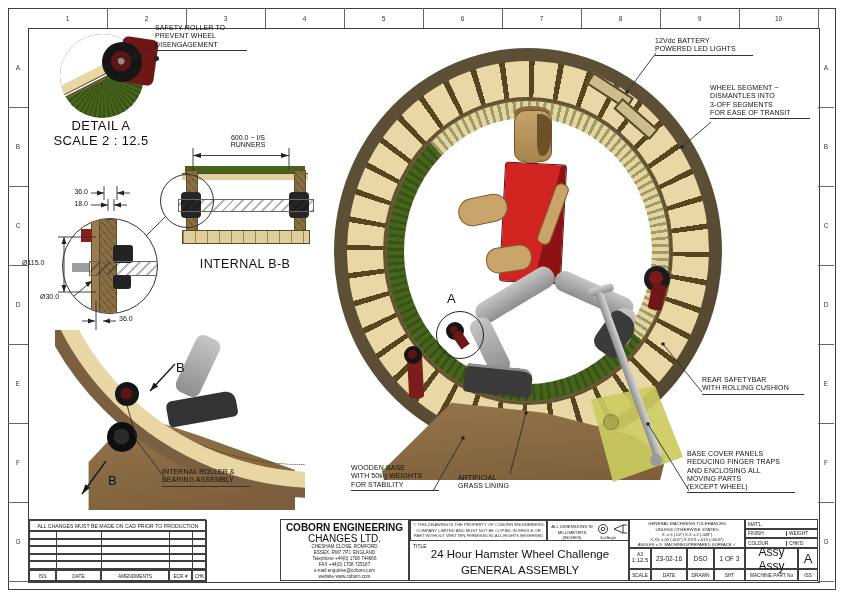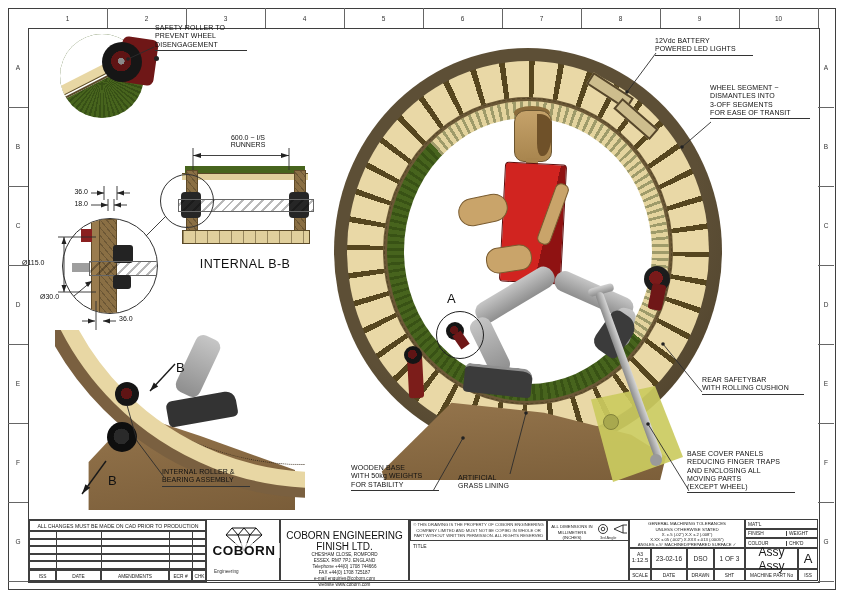--- a/index.html
+++ b/index.html
@@ -126,20 +126,21 @@
   <div class="abs" style="left:58px;top:26px;width:112px;height:96px;">
     <div class="circ" style="left:2px;top:8px;width:84px;height:84px;overflow:hidden;background:#47641d;">
       <div class="abs" style="left:0;top:0;width:84px;height:84px;background:repeating-conic-gradient(rgba(20,35,5,.3) 0 3deg,transparent 3deg 7deg);"></div>
       <div class="abs" style="left:-25px;top:-34px;width:140px;height:72px;transform:rotate(-27deg);background:#fff;border-bottom:2px solid #5a4a28;"></div>
       <div class="abs" style="left:-25px;top:30px;width:140px;height:9px;transform:rotate(-27deg);background:#e8d7a4;border-bottom:1px solid #5a4a28;"></div>
     </div>
     <div class="abs" style="left:62px;top:12px;width:36px;height:46px;background:#6f1717;border-radius:6px;transform:rotate(8deg);"></div>
     <div class="circ" style="left:44px;top:16px;width:40px;height:40px;background:radial-gradient(circle at 48% 48%,#8a8a8a 0 11%,#5f1414 12% 34%,#161616 35% 78%,#2e2e2e 79%);"></div>
     <div class="circ" style="left:96px;top:30px;width:5px;height:5px;background:#222;"></div>
   </div>
+  <div class="viewlabel" style="left:36px;top:118px;width:130px;"><span>DETAIL A</span><br><span>SCALE 2 : 12.5</span></div>
 
   <div class="abs">
     <div class="abs" style="left:185px;top:166px;width:120px;height:7px;background:#47641d;"></div>
     <div class="abs" style="left:182px;top:173px;width:126px;height:6px;background:#e0cf9c;border-top:1px solid #5a4a28;"></div>
     <div class="abs wood hatch" style="left:186px;top:170px;width:10px;height:72px;border:1px solid #5f4a28;"></div>
     <div class="abs wood hatch" style="left:294px;top:170px;width:10px;height:72px;border:1px solid #5f4a28;"></div>
     <div class="abs" style="left:181px;top:192px;width:20px;height:26px;background:#262626;border-radius:4px;"></div>
     <div class="abs" style="left:289px;top:192px;width:20px;height:26px;background:#262626;border-radius:4px;"></div>
     <div class="abs steel shatch" style="left:178px;top:199px;width:134px;height:11px;border:1px solid #666;"></div>
     <div class="abs" style="left:182px;top:230px;width:126px;height:12px;background:#e0cf9c;border:1px solid #5a4a28;background-image:repeating-linear-gradient(90deg,rgba(90,74,40,.55) 0 1px,transparent 1px 12px);"></div>
@@ -323,34 +324,24 @@
       <div class="abs" style="left:72px;top:11px;width:1px;height:51px;background:#3f3f3f;"></div>
       <div class="abs" style="left:140px;top:11px;width:1px;height:51px;background:#3f3f3f;"></div>
       <div class="abs" style="left:163px;top:11px;width:1px;height:51px;background:#3f3f3f;"></div>
       <div class="tb cellc lbl" style="left:0;top:49px;width:27px;height:13px;border-top:2px solid #3f3f3f;">ISS</div>
       <div class="tb cellc lbl" style="left:27px;top:49px;width:45px;height:13px;border-top:2px solid #3f3f3f;">DATE</div>
       <div class="tb cellc lbl" style="left:72px;top:49px;width:68px;height:13px;border-top:2px solid #3f3f3f;">AMENDMENTS</div>
       <div class="tb cellc lbl" style="left:140px;top:49px;width:23px;height:13px;border-top:2px solid #3f3f3f;">ECR #</div>
       <div class="tb cellc lbl" style="left:163px;top:49px;width:15px;height:13px;border-top:2px solid #3f3f3f;">CHK</div>
     </div>
 
-    <div class="tb" style="left:178px;top:0;width:74px;height:62px;">
-      <svg class="abs" style="left:17px;top:3px;" width="40" height="30" viewBox="0 0 40 30">
-        <g fill="none" stroke="#111" stroke-width="1">
-          <path d="M8 5 L32 5 L38 12 L20 28 L2 12 Z"></path>
-          <path d="M2 12 L38 12 M8 5 L14 12 M32 5 L26 12 M14 12 L20 5 L26 12 M14 12 L20 28 L26 12"></path>
-        </g>
-      </svg>
-      <div class="abs" style="left:0;top:23px;width:74px;text-align:center;font-size:13.5px;font-weight:bold;letter-spacing:.5px;color:#111;background:rgba(255,255,255,.7);">COBORN</div>
-      <div class="abs" style="left:7px;top:49px;font-size:4.6px;color:#333;">Engineering</div>
-    </div>
 
     <div class="tb" style="left:252px;top:0;width:129px;height:62px;text-align:center;">
-      <div style="font-size:10px;margin-top:10px;color:#111;">COBORN ENGINEERING</div>
-      <div style="font-size:10px;color:#111;">FINISH LTD.</div>
+      <div style="font-size:10px;margin-top:2px;color:#111;font-weight:bold;">COBORN ENGINEERING</div>
+      <div style="font-size:10px;color:#111;">CHANGES LTD.</div>
       <div class="tiny" style="white-space:pre-line;">CHESHAM CLOSE, ROMFORD
 ESSEX. RM7 7PJ. ENGLAND
 Telephone +44(0) 1708 744666
 FAX +44(0) 1708 725187
 e-mail enquiries@coborn.com
 website www.coborn.com</div>
     </div>
 
     <div class="tb" style="left:381px;top:0;width:220px;height:62px;">
       <div class="tb" style="left:0;top:0;width:137px;height:21px;padding:1px 2px;box-sizing:border-box;font-size:4.2px;line-height:1.35;color:#333;text-align:center;">© THIS DRAWING IS THE PROPERTY OF COBORN ENGINEERING COMPANY LIMITED AND MUST NOT BE COPIED IN WHOLE OR PART WITHOUT WRITTEN PERMISSION. ALL RIGHTS RESERVED</div>
@@ -360,20 +351,22 @@
         <svg class="abs" style="left:48px;top:2px;" width="32" height="12" viewBox="0 0 32 12">
           <g fill="none" stroke="#222" stroke-width="0.9">
             <circle cx="7" cy="6" r="4.5"></circle>
               <circle cx="7" cy="6" r="1.8"></circle>
             <path d="M18 6 L27 2 L27 10 Z M27 2 L31 2 M27 10 L31 10"></path>
           </g>
         </svg>
         <div class="abs" style="left:52px;top:14px;font-size:3.9px;color:#333;">3rd Angle</div>
       </div>
       <div class="abs" style="left:3px;top:23px;font-size:5px;color:#222;">TITLE</div>
+      <div class="abs" style="left:0;top:28px;width:220px;text-align:center;font-size:11.5px;color:#111;">24 Hour Hamster Wheel Challenge</div>
+      <div class="abs" style="left:0;top:44px;width:220px;text-align:center;font-size:11.5px;color:#111;">GENERAL ASSEMBLY</div>
     </div>
 
     <div class="tb" style="left:601px;top:0;width:116px;height:29px;text-align:center;">
       <div style="font-size:4.4px;line-height:1.3;white-space:pre-line;margin-top:1px;color:#222;">GENERAL MACHINING TOLERANCES
 UNLESS OTHERWISE STATED</div>
       <div style="font-size:4.2px;color:#222;">X.  ±.5  (.02")      X.X  ±.2  (.008")</div>
       <div style="font-size:4.2px;color:#222;">X.XX  ±.05  (.002")    X.XXX  ±.013  (.0005")</div>
       <div style="font-size:4.2px;color:#222;"><span>ANGLES ±.5°   MACHINED/PREPARED SURFACE</span> <span>✓</span></div>
     </div>
     <div class="tb" style="left:717px;top:0;width:73px;height:9.7px;">

